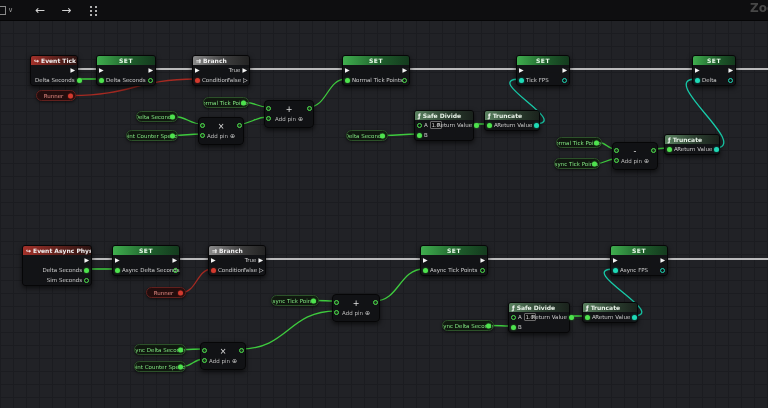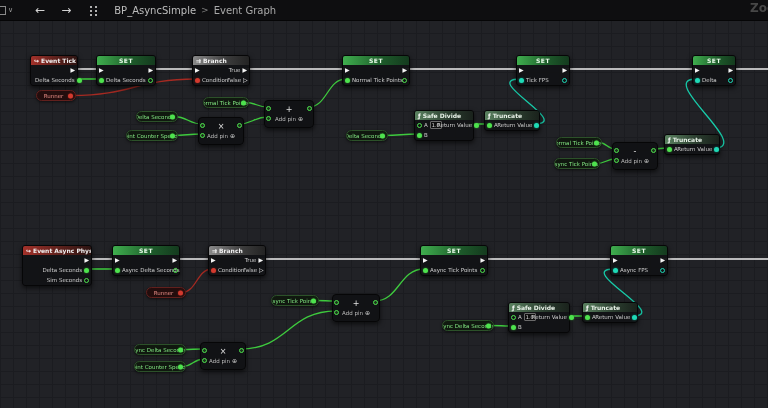--- a/index.html
+++ b/index.html
@@ -99,25 +99,20 @@
 </style>
 </head>
 <body>
 
 <div class="toolbar">
   <span class="winbox"></span>
   <span class="winchev">∨</span>
   <span class="tb-arrow back">←</span>
   <span class="tb-arrow fwd">→</span>
   <span class="dots"></span>
-  <span class="crumbs">
-    <span class="crumb-a">BP_AsyncSimple</span>
-    <span class="crumb-sep">&gt;</span>
-    <span class="crumb-b">Event Graph</span>
-  </span>
 </div>
 
 <div class="zoomclip">Zoom</div>
 
 <div class="graph-bg"></div>
 
 <div id="canvas">
   <svg id="wires" width="768" height="408">
       <path d="M 72 69 L 100 69" stroke="#ededed" stroke-width="1.6" fill="none" stroke-linecap="round"></path>
       <path d="M 150 69 L 196 69" stroke="#ededed" stroke-width="1.6" fill="none" stroke-linecap="round"></path>

